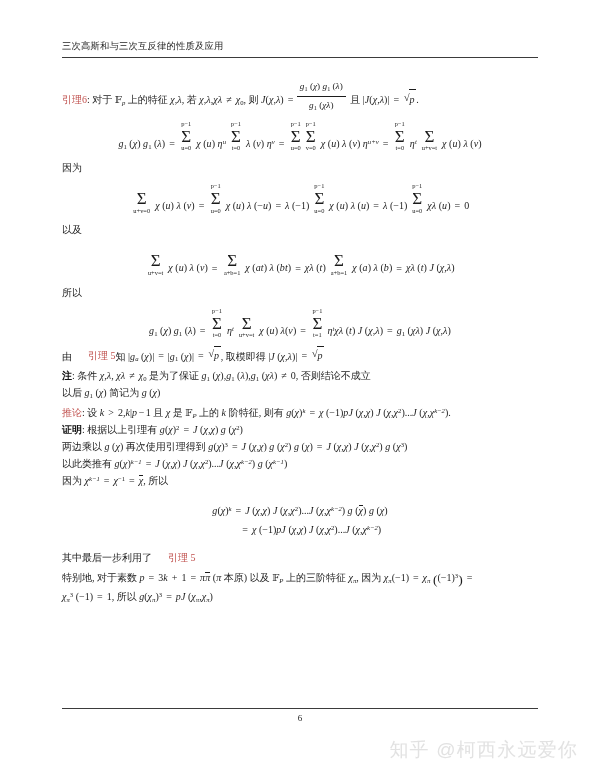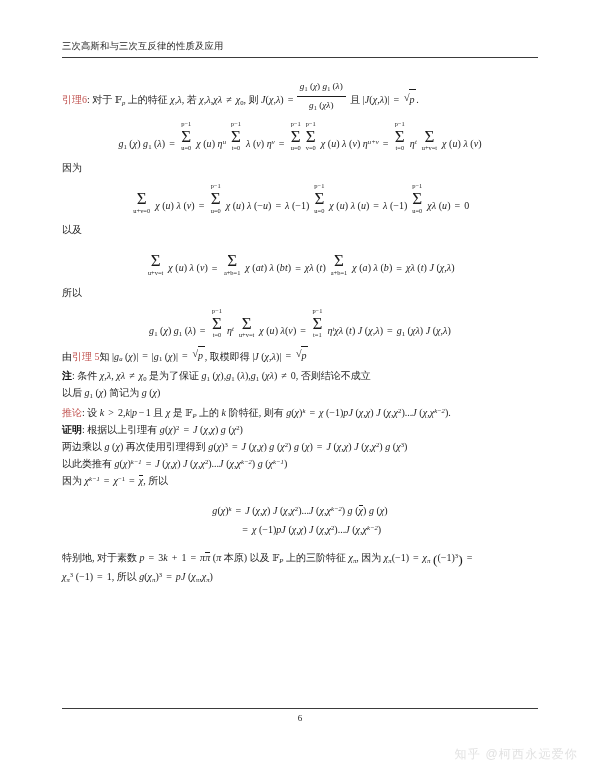--- a/index.html
+++ b/index.html
@@ -76,21 +76,21 @@
     flex-direction: column;
     align-items: center;
   }
   .align-row { white-space: nowrap; }
   .align-row.second { align-self: center; padding-left: 22px; }
 
   .lemma-tag {
     color: #c0504d;
     font-weight: normal;
   }
-  .red { color: #c0504d; }
+  .red { color: #c0504d; margin-left: 16px; }
   .bold-label { font-weight: bold; color: #111; }
 
   
   .m {
     font-family: "Liberation Serif", "DejaVu Serif", serif;
     font-style: italic;
     letter-spacing: 0.1px;
   }
   .mr { font-style: normal; }
   .op { font-style: normal; padding: 0 1.5px; }
@@ -208,21 +208,21 @@
     font-size: 9px;
     color: #222;
     padding-top: 4px;
   }
 
   .watermark {
     position: absolute;
     right: 22px;
     bottom: 14px;
     font-family: "Liberation Sans", sans-serif;
-    font-size: 12px;
+    font-size: 19px;
     color: #e2e2e2;
     letter-spacing: 1.2px;
     white-space: nowrap;
     user-select: none;
   }
 </style>
 </head>
 <body>
 
 <div class="page">
@@ -369,20 +369,23 @@
           <span class="m">g</span> <span class="mr">(</span><span class="ovl m">χ</span><span class="mr">)</span>
           <span class="m">g</span> <span class="mr">(</span><span class="m">χ</span><span class="mr">)</span>
         </div>
         <div class="align-row second">
           <span class="op">=</span>
           <span class="m">χ</span> <span class="mr">(−1)</span><span class="m">pJ</span> <span class="mr">(</span><span class="m">χ</span><span class="mr">,</span><span class="m">χ</span><span class="mr">)</span>
           <span class="m">J</span> <span class="mr">(</span><span class="m">χ</span><span class="mr">,</span><span class="m">χ</span><sup>2</sup><span class="mr">)</span><span class="mr">...</span><span class="m">J</span> <span class="mr">(</span><span class="m">χ</span><span class="mr">,</span><span class="m">χ</span><sup class="it">k−2</sup><span class="mr">)</span>
         </div>
       </div>
 
+      <div class="para">
+        其中最后一步利用了<span class="red">引理 5</span>
+      </div>
     </div>
 
     <div class="block">
       <div class="para">
         特别地<span class="mr">,</span> 对于素数 <span class="m">p</span> <span class="op">=</span> <span class="num">3</span><span class="m">k</span> <span class="op">+</span> <span class="num">1</span> <span class="op">=</span>
         <span class="m">π</span><span class="ovl m">π</span> <span class="mr">(</span><span class="m">π</span> 本原<span class="mr">)</span> 以及
         <span class="m mr">𝔽</span><sub class="it">P</sub> 上的三阶特征 <span class="m">χ</span><sub class="it">π</sub><span class="mr">,</span>
         因为 <span class="m">χ</span><sub class="it">π</sub><span class="mr">(−1)</span> <span class="op">=</span>
         <span class="m">χ</span><sub class="it">π</sub>
         <span class="paren-big">(</span><span class="mr">(−1)</span><sup>3</sup><span class="paren-big">)</span> <span class="op">=</span>

